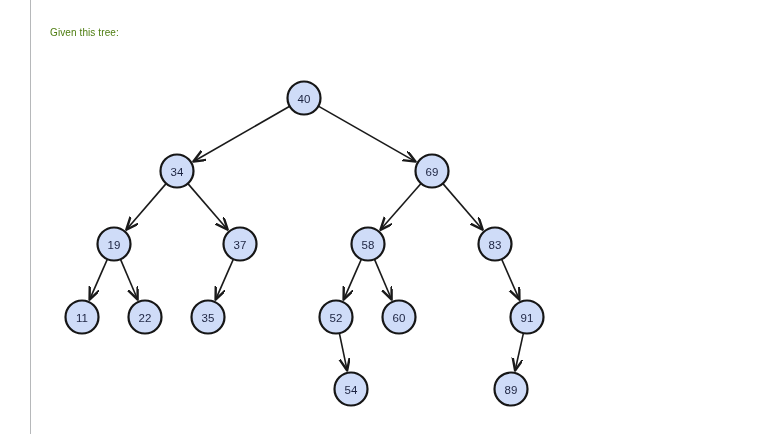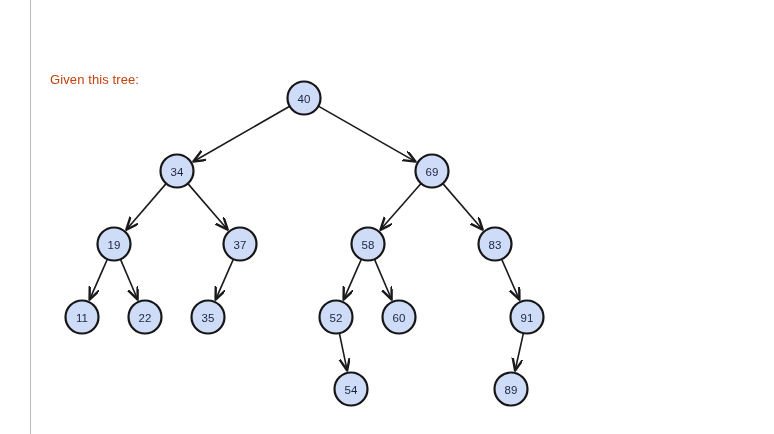--- a/index.html
+++ b/index.html
@@ -27,26 +27,25 @@
     left: 30px;
     top: 0;
     width: 1px;
     height: 434px;
     background: #b6b8ba;
   }
   #prompt-text {
     position: absolute;
     left: 50px;
     top: 24px;
-    font-size: 13px;
+    font-size: 10px;
     line-height: 17px;
-    color: #c2410c;
+    color: #4d7c0f;
     white-space: nowrap;
     letter-spacing: 0.1px;
-    margin-top: 47px;
   }
   #tree-figure {
     position: absolute;
     left: 0;
     top: 0;
     width: 644px;
     height: 434px;
   }
   svg { display: block; }
   .edge-line {

